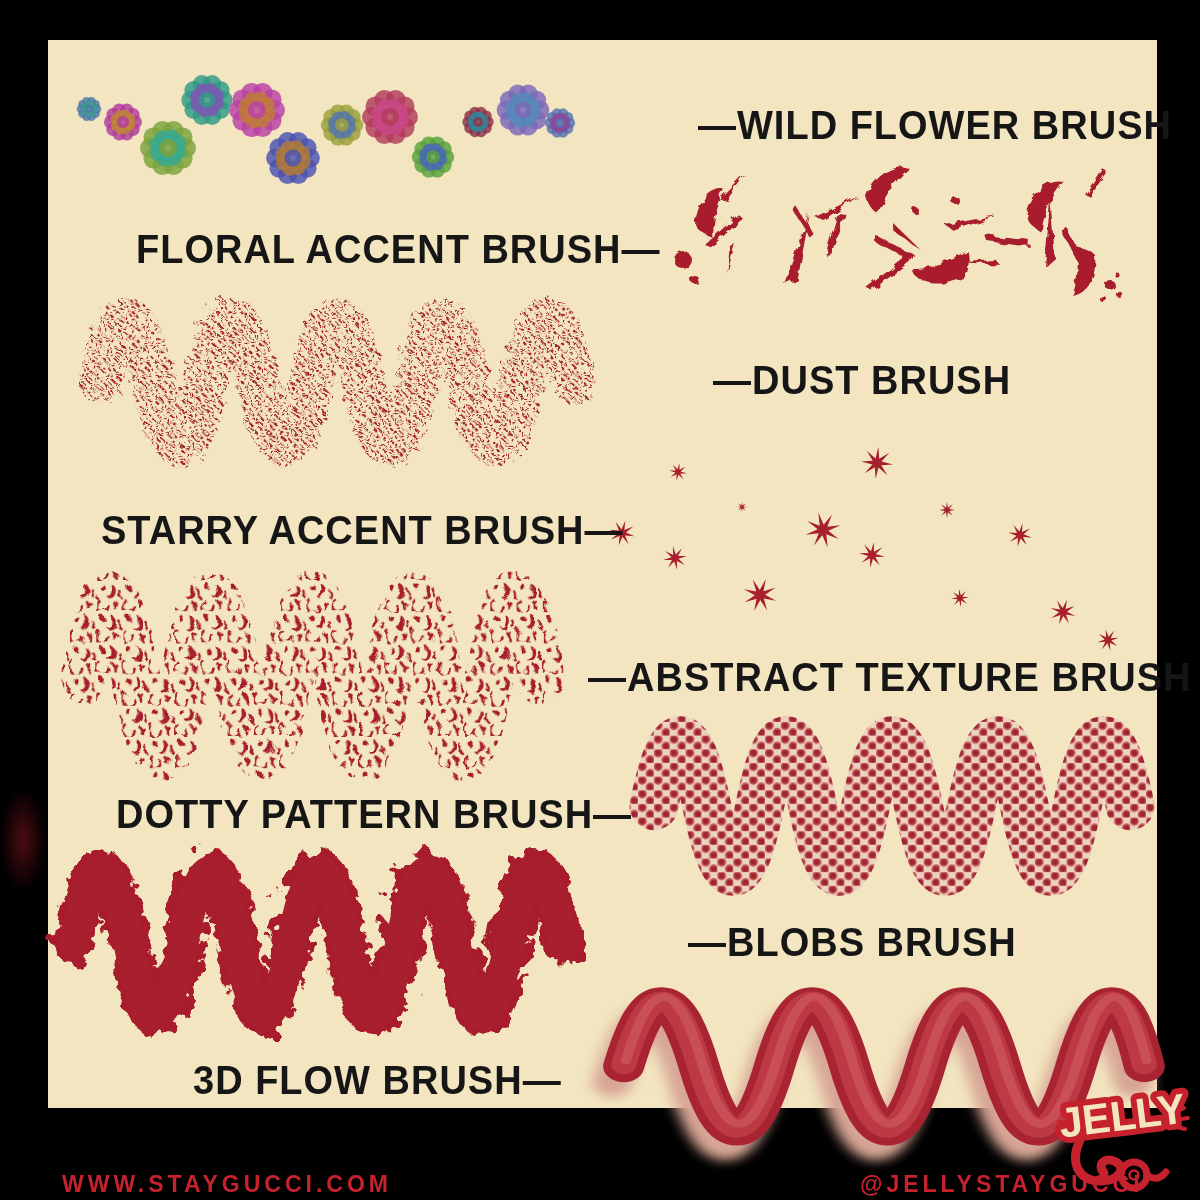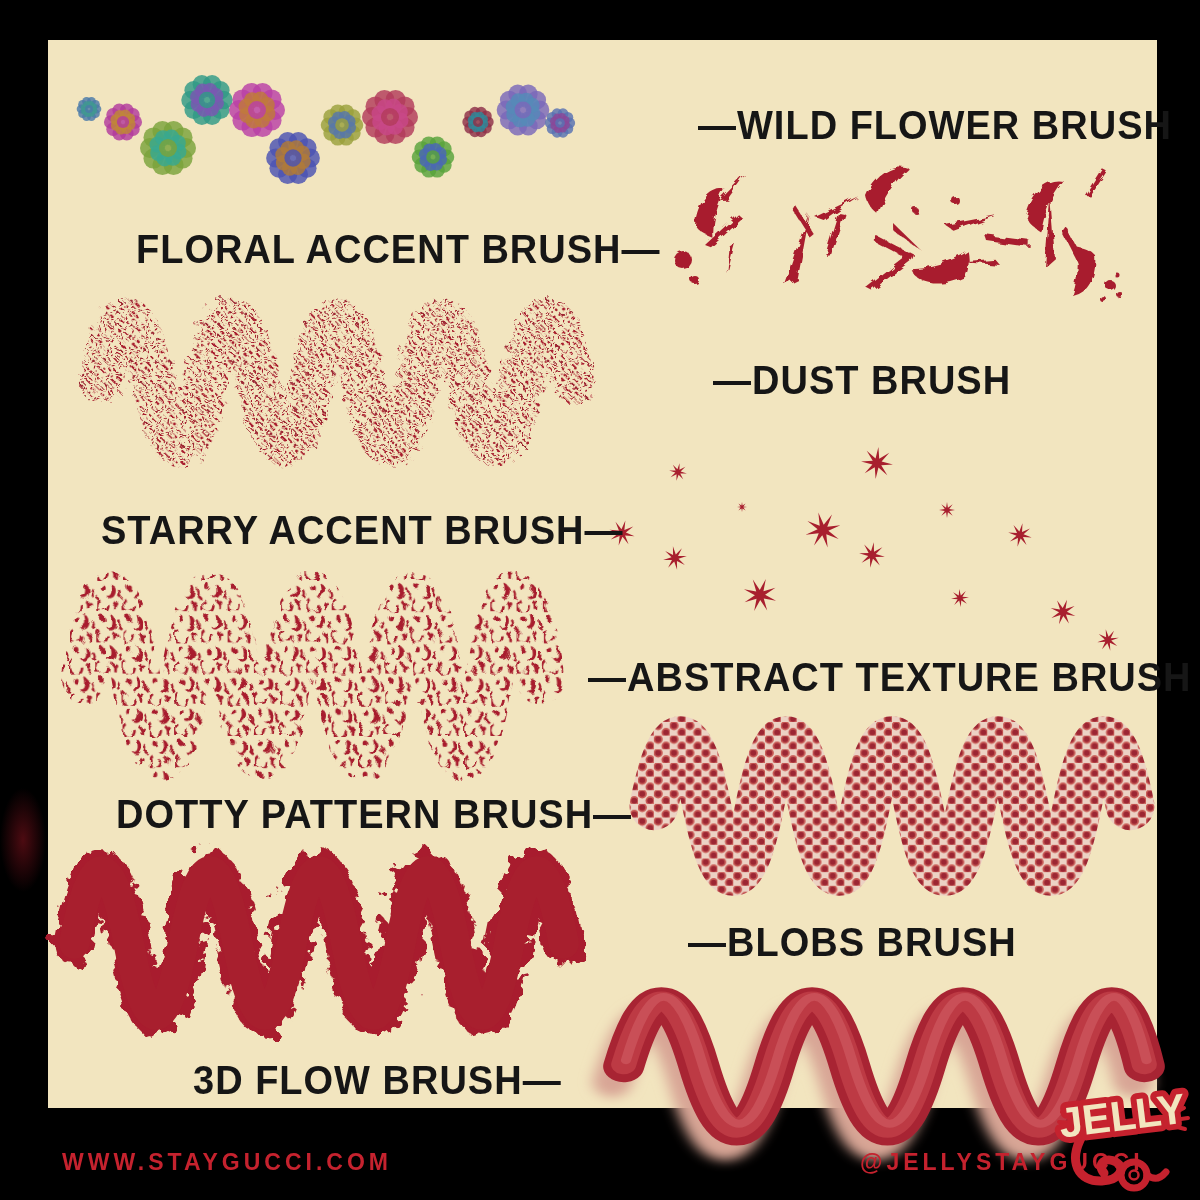--- a/index.html
+++ b/index.html
@@ -23,21 +23,21 @@
   .ink-fill{fill:var(--ink,#a81f2e);}
   .ink-stroke{stroke:var(--ink,#a81f2e);fill:none;}
   .dot-light{fill:var(--dot_light,#c85a55);}
   .dot-dark{fill:var(--dot_dark,#9c2633);}
   .dotty-base{stroke:var(--dotty_base,#ecd2c4);fill:none;}
   .flow-shadow{stroke:var(--flow_shadow,#d8a595);fill:none;}
   .flow-main{stroke:var(--flow_main,#a82433);fill:none;}
   .flow-mid{stroke:var(--flow_mid,#bd3a44);fill:none;}
   .flow-hi{stroke:var(--flow_hi,#c94f57);fill:none;}
   #footer-left,#footer-right{
-    position:absolute;bottom:24px;color:var(--footer_red,#c5222e);
+    position:absolute;bottom:2px;color:var(--footer_red,#c5222e);
     font-weight:700;font-size:23px;letter-spacing:4px;white-space:nowrap;
   }
   #footer-left{left:62px;}
   #footer-right{left:860px;}
   #edge-smudge{
     position:absolute;left:0;top:788px;width:46px;height:104px;
     background:radial-gradient(closest-side, rgba(140,20,32,.55), rgba(140,20,32,0));
   }
   #logo{position:absolute;left:1048px;top:1078px;width:152px;height:122px;z-index:5;}
 </style>

